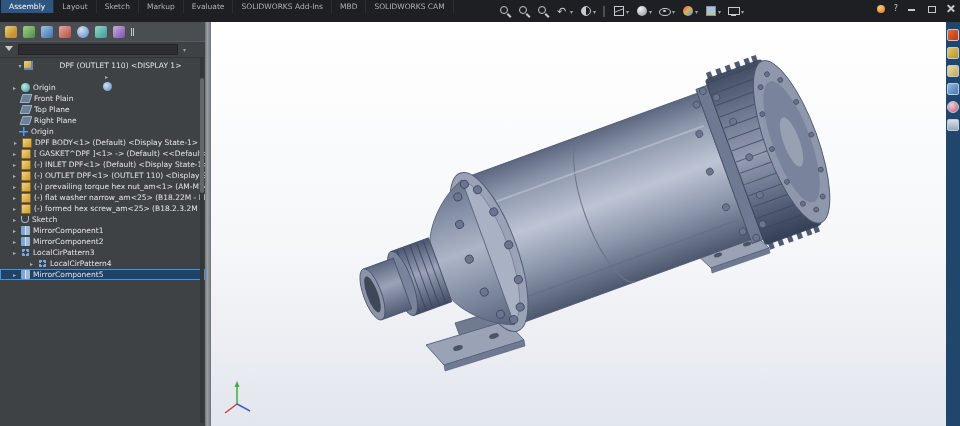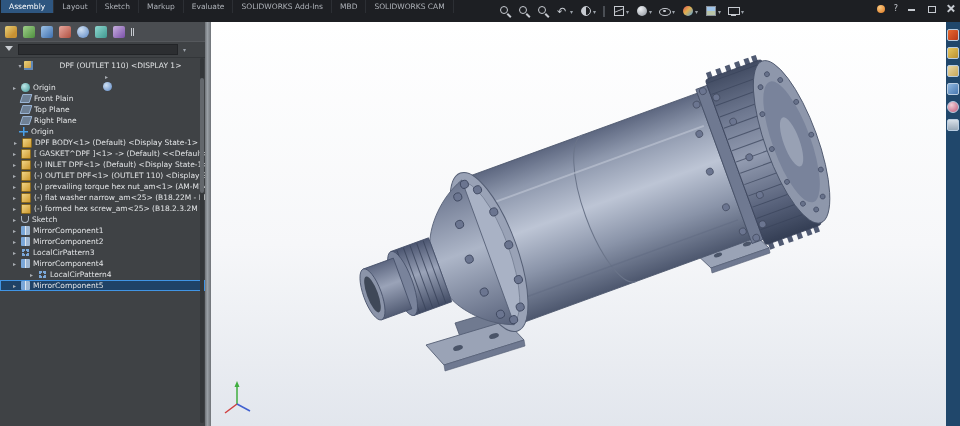--- a/index.html
+++ b/index.html
@@ -311,25 +311,20 @@
           </div>
           <div class="tree-row" style="padding-left: 13px;">
             <span class="arrow"></span>
             <span class="tic ic-mirror"></span>
             <span class="tlabel">MirrorComponent2</span>
           </div>
           <div class="tree-row" style="padding-left: 13px;">
             <span class="arrow"></span>
             <span class="tic ic-pattern"></span>
             <span class="tlabel">LocalCirPattern3</span>
-          </div>
-          <div class="tree-row" style="padding-left: 13px;">
-            <span class="arrow"></span>
-            <span class="tic ic-mirror"></span>
-            <span class="tlabel">MirrorComponent4</span>
           </div>
           <div class="tree-row" style="padding-left: 13px; margin-left: 17px;">
             <span class="arrow"></span>
             <span class="tic ic-pattern"></span>
             <span class="tlabel">LocalCirPattern4</span>
           </div>
           <div class="tree-row selected" style="padding-left: 13px;">
             <span class="arrow"></span>
             <span class="tic ic-mirror"></span>
             <span class="tlabel">MirrorComponent5</span>

